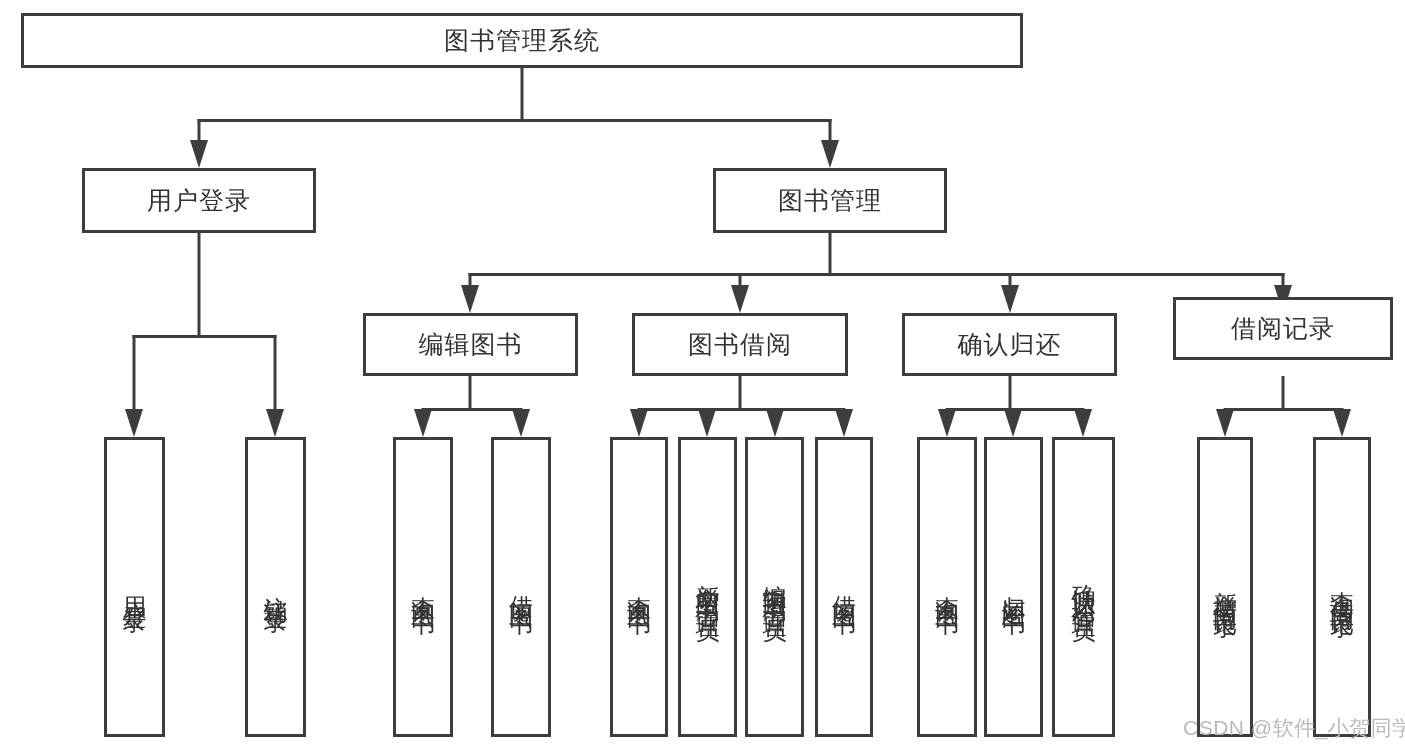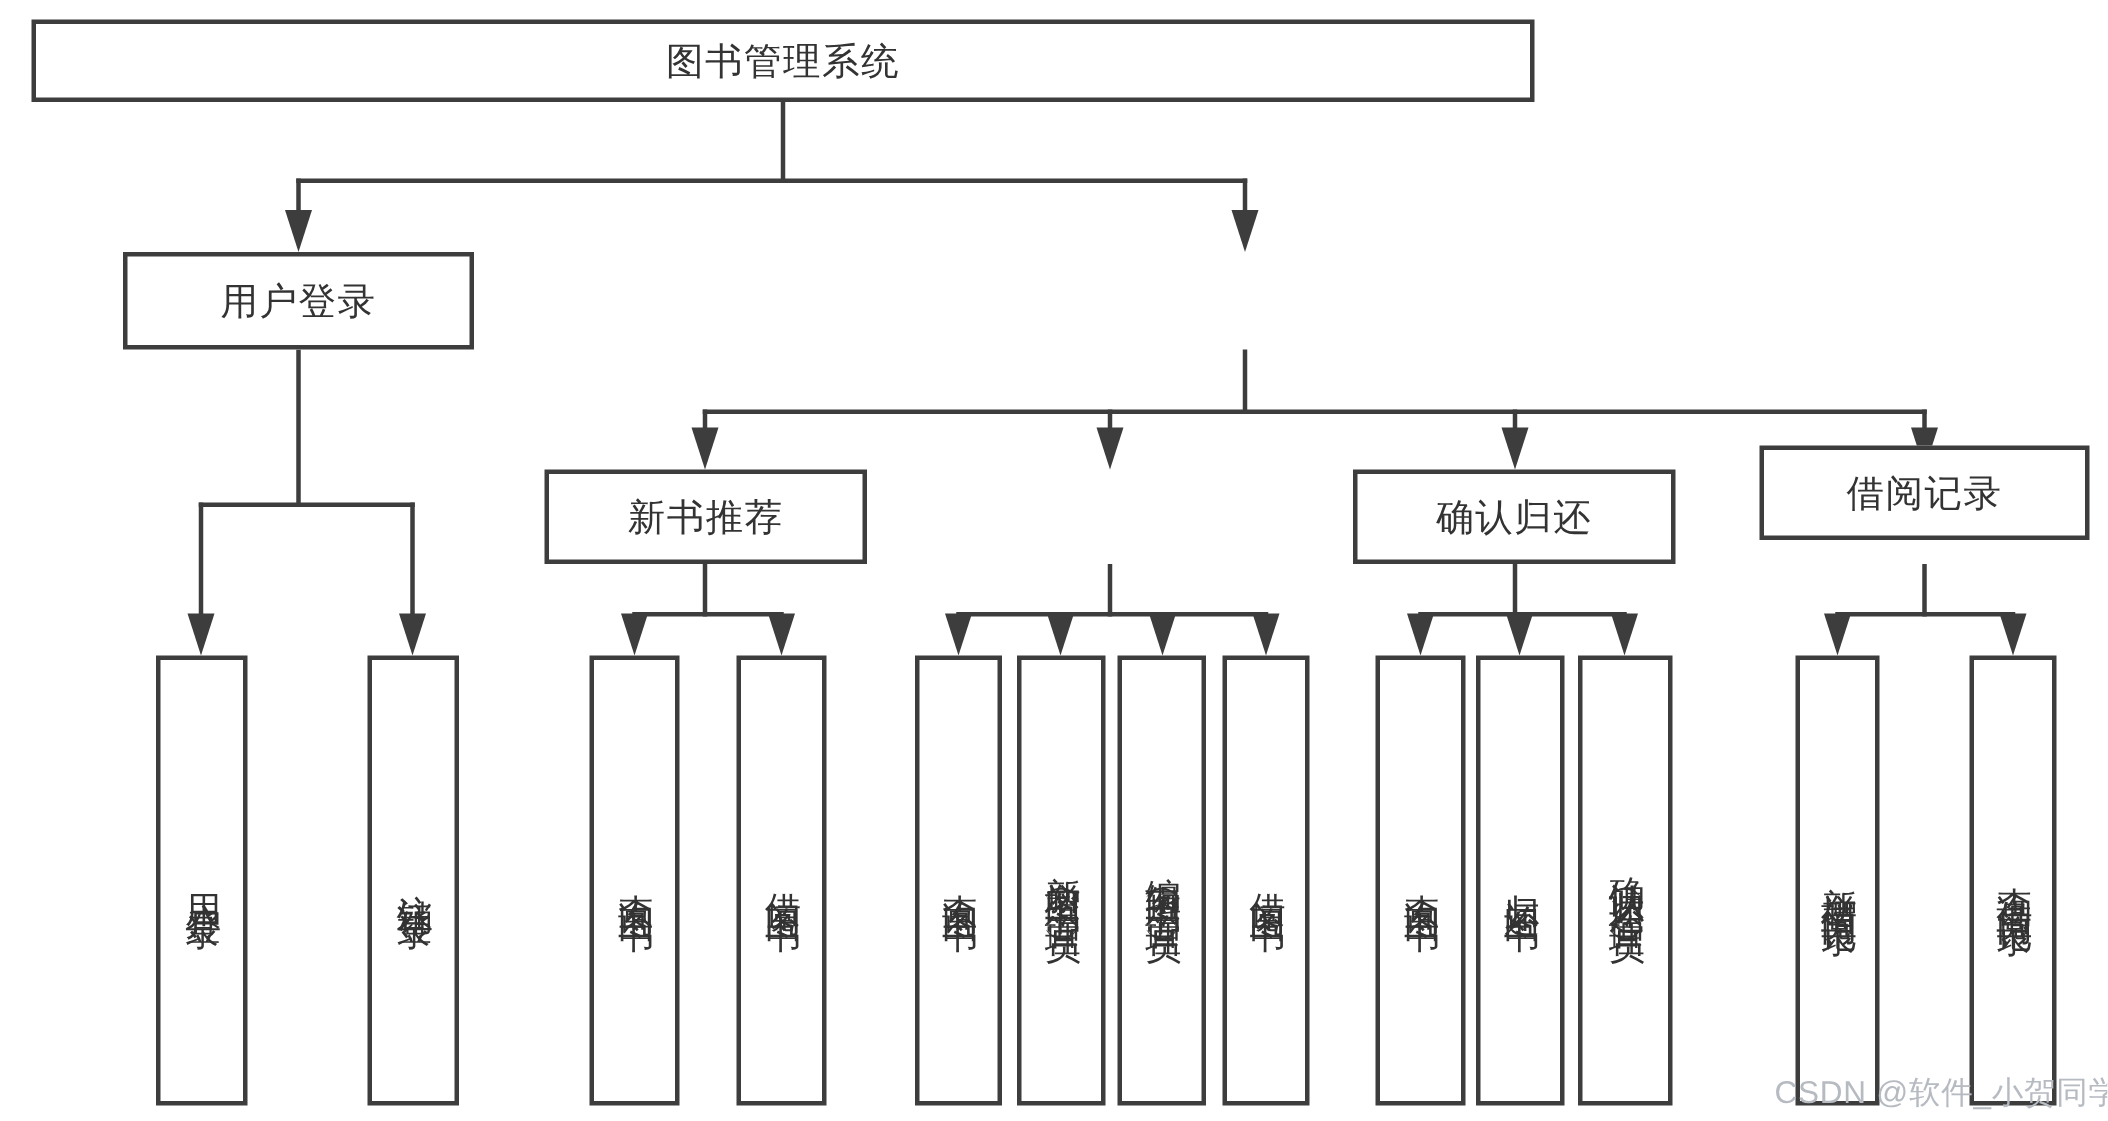--- a/index.html
+++ b/index.html
@@ -122,23 +122,29 @@
     </g>
   </svg>
 
   <div class="box" style="left:21px;top:13px;width:1002px;height:55px">
     <span>图书管理系统</span>
   </div>
 
   <div class="box" style="left:82px;top:168px;width:234px;height:65px">
     <span>用户登录</span>
   </div>
+  <div class="box" style="left:713px;top:168px;width:234px;height:65px">
+    <span>图书管理</span>
+  </div>
 
   <div class="box" style="left:363px;top:313px;width:215px;height:63px">
-    <span>新书推荐</span>
+    <span>编辑图书</span>
+  </div>
+  <div class="box" style="left:632px;top:313px;width:216px;height:63px">
+    <span>图书借阅</span>
   </div>
   <div class="box" style="left:902px;top:313px;width:215px;height:63px">
     <span>确认归还</span>
   </div>
   <div class="box" style="left:1173px;top:297px;width:220px;height:63px">
     <span>借阅记录</span>
   </div>
 
   <div class="box v" style="left:104px;top:437px;width:61px;height:300px">
     <span>用户登录</span>

